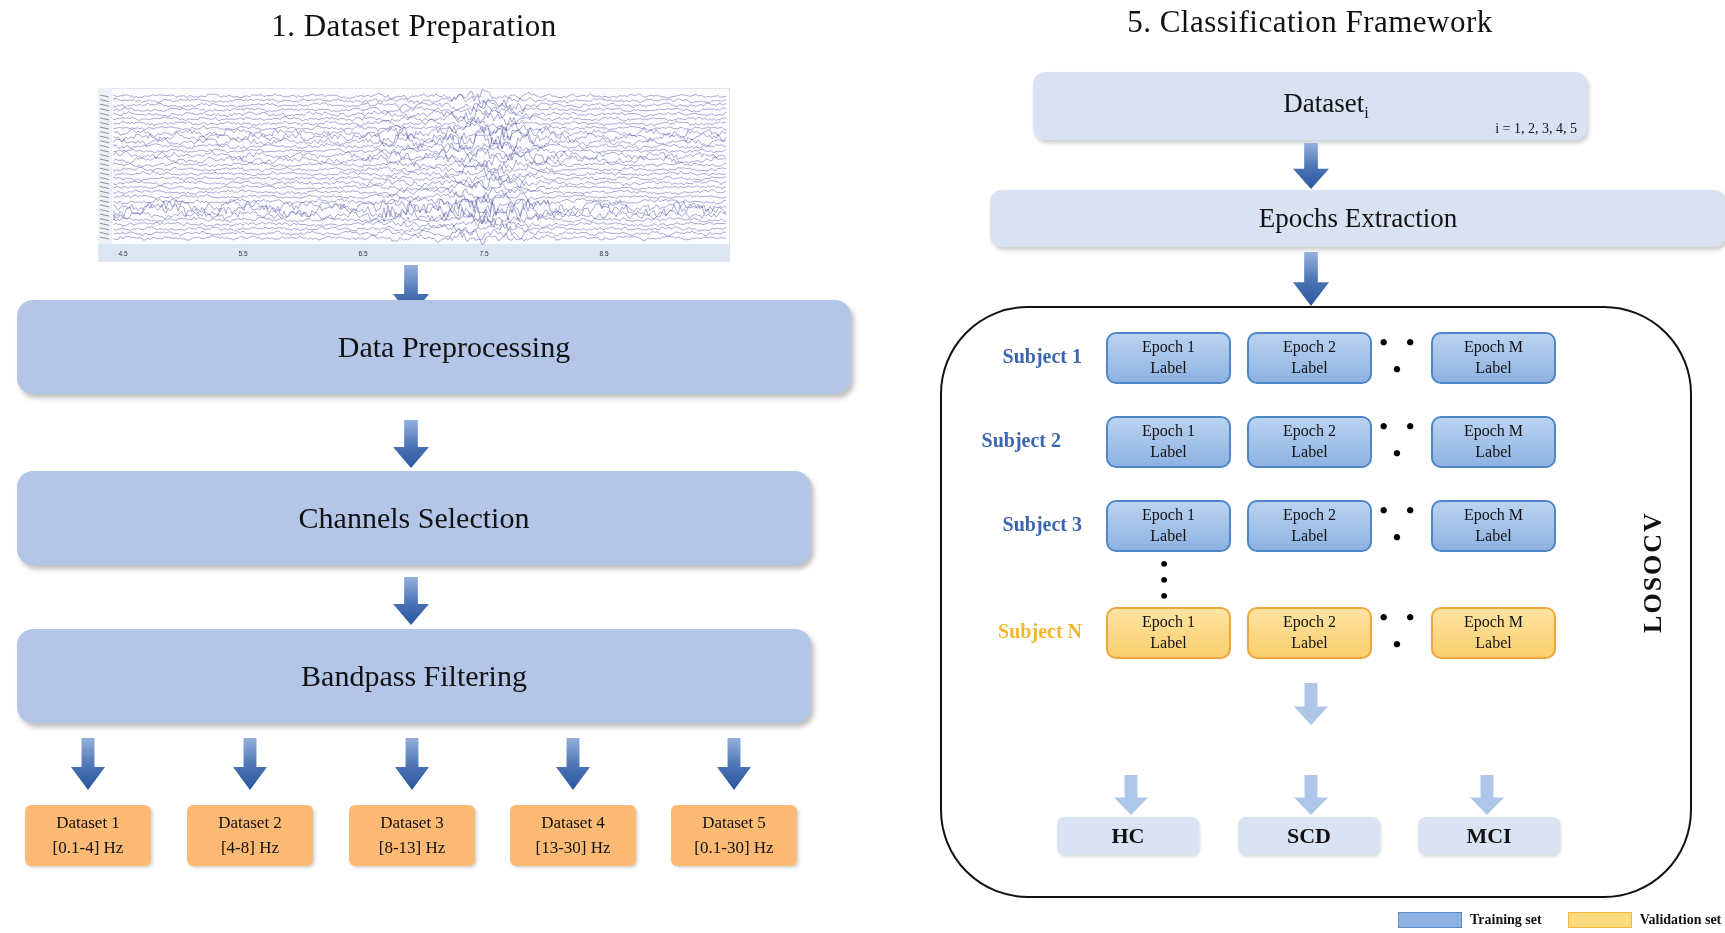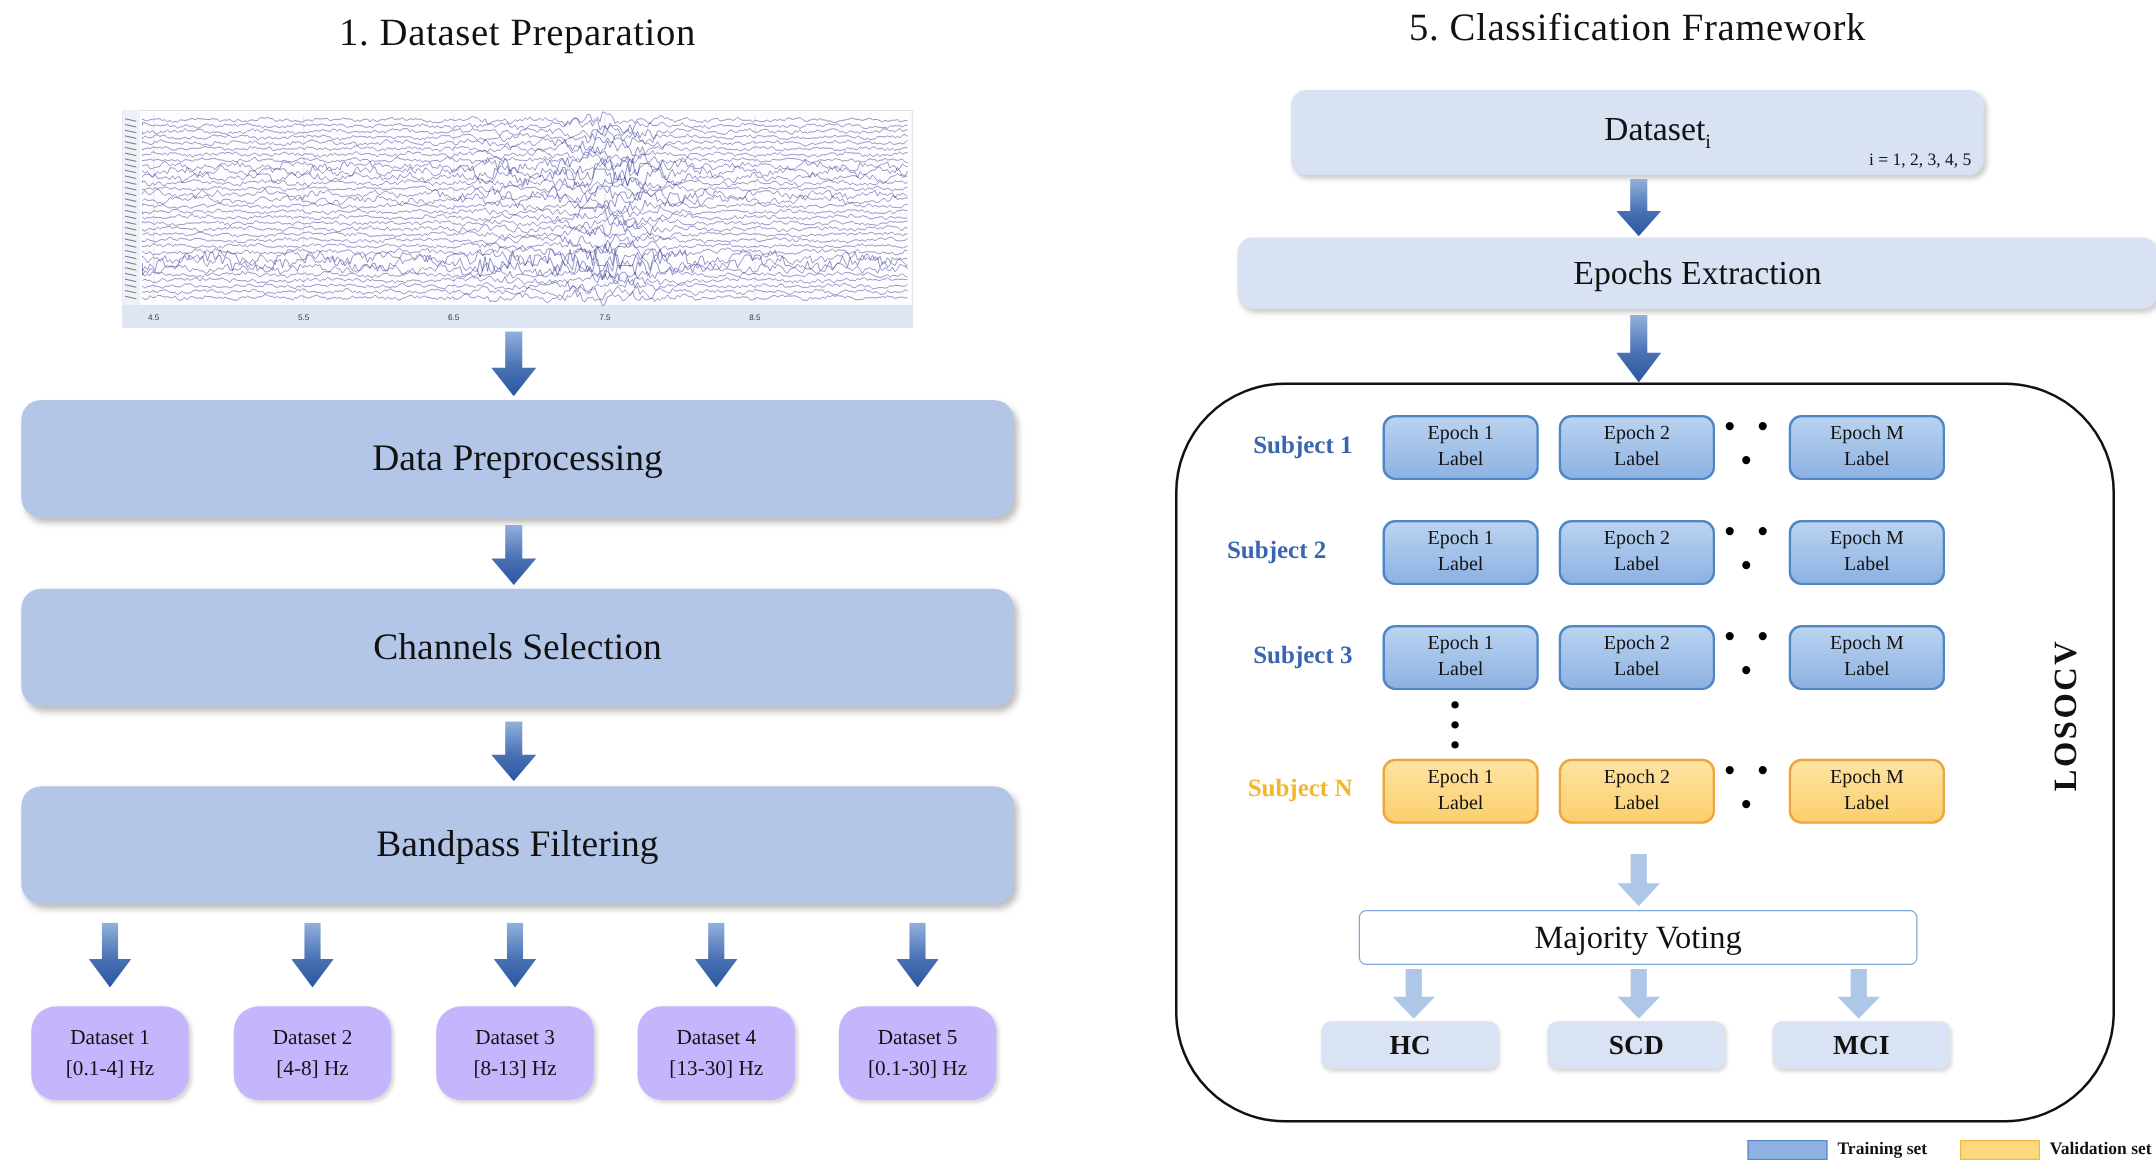--- a/index.html
+++ b/index.html
@@ -7,21 +7,21 @@
           font-family:"Liberation Serif","DejaVu Serif",serif;color:#111;}
   .abs{position:absolute;}
   .ctr{display:flex;align-items:center;justify-content:center;text-align:center;}
 
   .panel-title{font-size:31px;letter-spacing:.5px;white-space:nowrap;transform:translateX(-50%);}
 
   
   .bigbox{left:17px;width:794px;height:94px;background:#b3c6e7;border-radius:16px;
           box-shadow:3px 4px 5px rgba(110,110,110,.45);font-size:30px;}
   
-  .dsbox{width:126px;height:75px;background:#c4b5fd;border-radius:20px;
+  .dsbox{width:126px;height:61px;background:#fdba74;border-radius:6px;
          box-shadow:2px 2px 3px rgba(140,140,140,.35);font-size:17px;line-height:1.45;}
   
   .litebox{background:#d9e2f3;border-radius:12px;box-shadow:2px 3px 4px rgba(130,130,130,.4);}
   
   .arrow{clip-path:polygon(31% 0,69% 0,69% 56%,100% 56%,50% 100%,0 56%,31% 56%);
          background:linear-gradient(180deg,#93b1dc 0%,#4a72b4 55%,#2b57a0 100%);}
   .arrow-light{clip-path:polygon(31% 0,69% 0,69% 56%,100% 56%,50% 100%,0 56%,31% 56%);
          background:#aec6e8;}
 
   
@@ -130,21 +130,21 @@
       <line x1="2" y1="149.0" x2="11" y2="151.0" stroke="#444" stroke-width="0.7" opacity="0.8"></line>
       <text x="25" y="168" font-size="6.5" fill="#333" text-anchor="middle" font-family="Liberation Sans, sans-serif">4.5</text>
       <text x="145" y="168" font-size="6.5" fill="#333" text-anchor="middle" font-family="Liberation Sans, sans-serif">5.5</text>
       <text x="265" y="168" font-size="6.5" fill="#333" text-anchor="middle" font-family="Liberation Sans, sans-serif">6.5</text>
       <text x="386" y="168" font-size="6.5" fill="#333" text-anchor="middle" font-family="Liberation Sans, sans-serif">7.5</text>
       <text x="506" y="168" font-size="6.5" fill="#333" text-anchor="middle" font-family="Liberation Sans, sans-serif">8.5</text>
     </svg>
 
   <div class="abs arrow" style="left:393px;top:265px;width:36px;height:52px;"></div>
 
-  <div class="abs ctr bigbox" style="top:320px;">
+  <div class="abs ctr bigbox" style="top:300px;padding-left:40px;">
     <span>Data Preprocessing</span>
   </div>
   <div class="abs arrow" style="left:393px;top:420px;width:36px;height:48px;"></div>
   <div class="abs ctr bigbox" style="top:471px;">
     <span>Channels Selection</span>
   </div>
   <div class="abs arrow" style="left:393px;top:577px;width:36px;height:48px;"></div>
   <div class="abs ctr bigbox" style="top:629px;">
     <span>Bandpass Filtering</span>
   </div>
@@ -291,23 +291,20 @@
   <div class="abs ctr epochbox epoch-val" style="left:1431px;top:607px;">
     <div>
         <div>Epoch M</div>
         <div>Label</div>
       </div>
     </div>
 
   <div class="abs ctr losocv" style="left:1593px;top:542px;width:120px;height:60px;">LOSOCV</div>
 
   <div class="abs arrow-light" style="left:1294px;top:683px;width:34px;height:42px;"></div>
-  <div class="abs ctr mv-box">
-    <span>Majority Voting</span>
-  </div>
   <div class="abs arrow-light" style="left:1114px;top:775px;width:34px;height:40px;"></div>
   <div class="abs arrow-light" style="left:1294px;top:775px;width:34px;height:40px;"></div>
   <div class="abs arrow-light" style="left:1470px;top:775px;width:34px;height:40px;"></div>
 
   <div class="abs ctr outbox" style="left:1057px;">
     <span>HC</span>
     </div>
   <div class="abs ctr outbox" style="left:1238px;">
     <span>SCD</span>
     </div>

